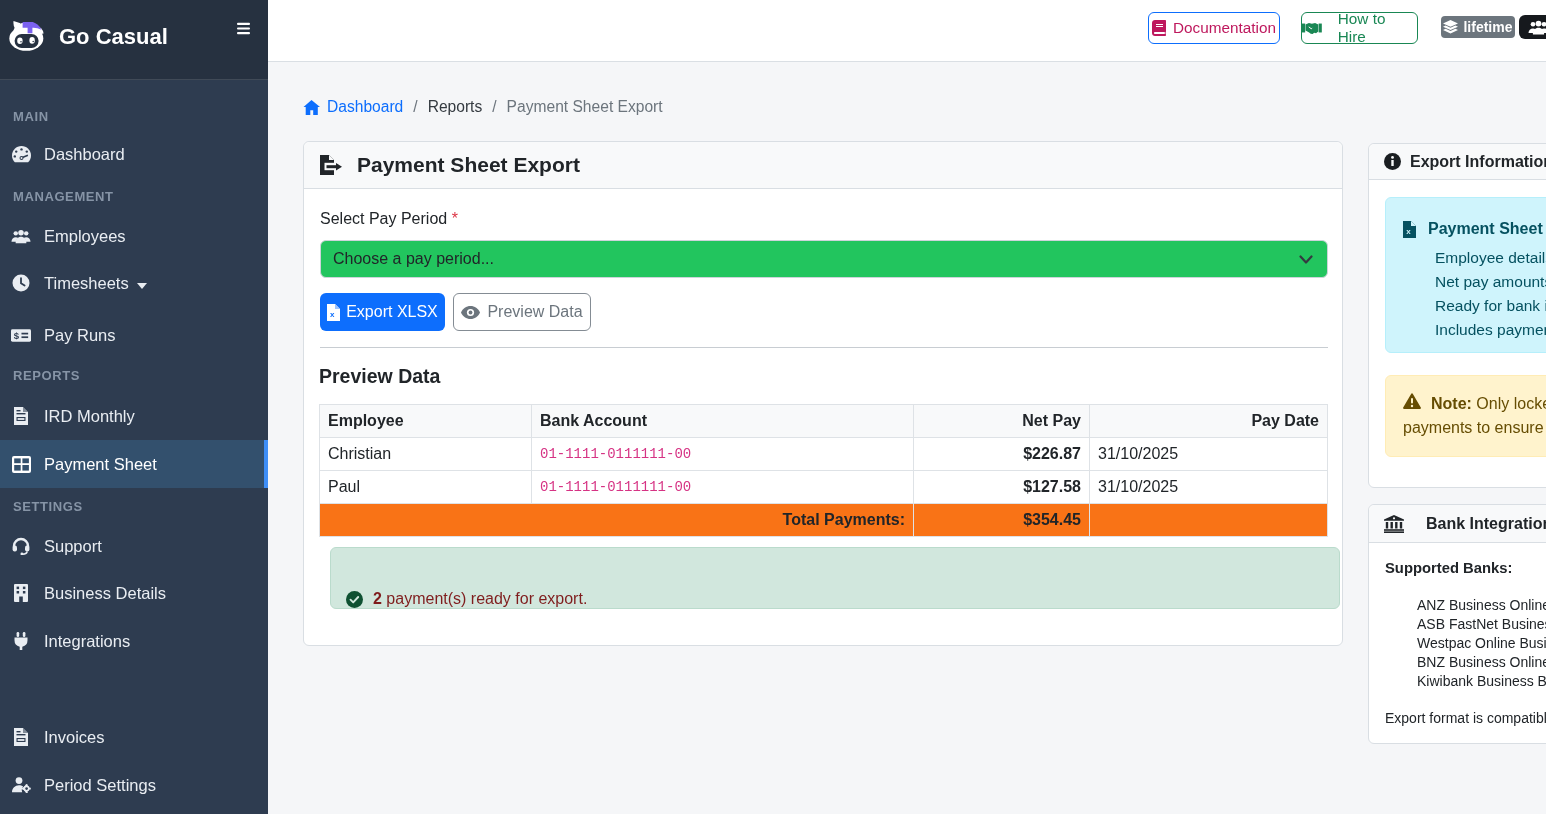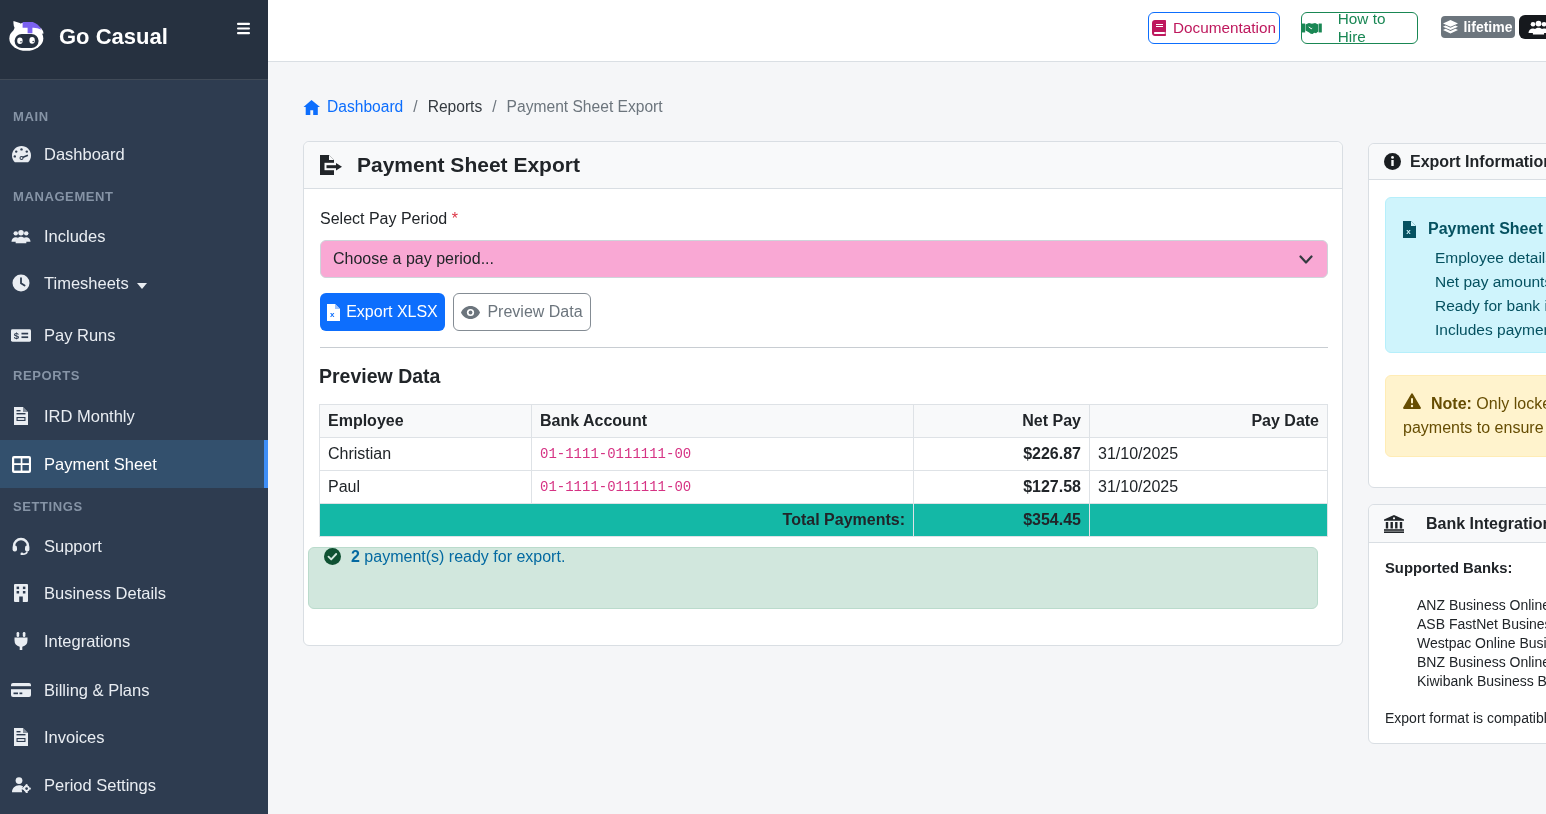--- a/index.html
+++ b/index.html
@@ -70,21 +70,21 @@
       <span class="ic">
         <svg width="21" height="15" viewBox="0 0 21 15">
           <circle cx="5" cy="4.2" r="2.3" fill="currentColor"></circle>
           <circle cx="16" cy="4.2" r="2.3" fill="currentColor"></circle>
           <path d="M0.5 13c0-2.6 2-4.6 4.5-4.6 1 0 1.9.3 2.6.8A6 6 0 0 0 5.3 13z" fill="currentColor"></path>
           <path d="M20.5 13c0-2.6-2-4.6-4.5-4.6-1 0-1.9.3-2.6.8a6 6 0 0 1 2.3 3.8z" fill="currentColor"></path>
           <circle cx="10.5" cy="3.6" r="2.9" fill="currentColor"></circle>
           <path d="M4.9 13.4c0-3.1 2.5-5.6 5.6-5.6s5.6 2.5 5.6 5.6v1.1H4.9z" fill="currentColor"></path>
         </svg>
       </span>
-      <span class="tx">Includes</span>
+      <span class="tx">Employees</span>
     </div>
   <div class="sbitem" style="top:261px">
       <span class="ic">
         <svg width="18" height="18" viewBox="0 0 18 18">
           <circle cx="9" cy="9" r="8.5" fill="currentColor"></circle>
           <path d="M9 4.2V9.3l3.6 2.3" stroke="#2e3c50" stroke-width="1.8" fill="none" stroke-linecap="round"></path>
         </svg>
       </span>
       <span class="tx">Timesheets <svg width="10" height="6" viewBox="0 0 10 6" style="margin-left:4px">
           <path d="M0 0h10L5 6z" fill="#e9edf2"></path>
@@ -155,31 +155,20 @@
     </div>
   <div class="sbitem" style="top:619px">
       <span class="ic">
         <svg width="16" height="18" viewBox="0 0 16 18">
           <rect x="3.6" y="0" width="2.6" height="5" rx="1.2" fill="currentColor"></rect>
           <rect x="9.8" y="0" width="2.6" height="5" rx="1.2" fill="currentColor"></rect>
           <path d="M1.5 5.5h13v2.8a6.5 6.5 0 0 1-5.2 6.4v3.3H6.7v-3.3a6.5 6.5 0 0 1-5.2-6.4z" fill="currentColor"></path>
         </svg>
       </span>
       <span class="tx">Integrations</span>
-    </div>
-  <div class="sbitem" style="top:668px">
-      <span class="ic">
-        <svg width="20" height="16" viewBox="0 0 20 16">
-          <rect x="0" y="1" width="20" height="14" rx="2" fill="currentColor"></rect>
-          <rect x="0" y="4.2" width="20" height="3" fill="#2e3c50"></rect>
-          <rect x="2.5" y="10.5" width="4.5" height="1.7" fill="#2e3c50"></rect>
-          <rect x="8.5" y="10.5" width="2.8" height="1.7" fill="#2e3c50"></rect>
-        </svg>
-      </span>
-      <span class="tx">Billing &amp; Plans</span>
     </div>
   <div class="sbitem" style="top:715px">
       <span class="ic">
         <svg width="14" height="18" viewBox="0 0 14 18">
           <path d="M0 0h9l5 5v13H0z" fill="currentColor"></path>
           <path d="M9 0l5 5H9z" fill="#2e3c50" opacity=".55"></path>
           <rect x="2.5" y="3" width="4" height="1.4" fill="#2e3c50"></rect>
           <rect x="2.5" y="6" width="9" height="1.4" fill="#2e3c50"></rect>
           <rect x="2.5" y="10" width="9" height="4" fill="#2e3c50"></rect>
           <rect x="3.6" y="11.1" width="6.8" height="1.8" fill="currentColor"></rect>
@@ -260,21 +249,21 @@
           <path d="M9 0l5 5H9z" fill="#f8f9fa"></path>
           <rect x="4.5" y="7.8" width="9.5" height="7.4" fill="#f8f9fa"></rect>
           <path d="M6.5 10.2h10.2v3H6.5z" fill="#212529"></path>
           <path d="M16 8l6 3.7-6 3.7z" fill="#212529"></path>
         </svg>
       </span>
     <span style="margin-left:13px;font-size:21px;font-weight:bold;color:#212529">Payment Sheet Export</span>
   </div>
   <div style="position:relative;height:457px">
     <div class="abs" style="left:16px;top:21px">Select Pay Period <span style="color:#dc3545">*</span></div>
-    <div class="abs" style="left:16px;top:51px;width:1008px;height:38px;border:1px solid #ced4da;border-radius:6px;background:#f9a8d4;display:flex;align-items:center">
+    <div class="abs" style="left:16px;top:51px;width:1008px;height:38px;border:1px solid #ced4da;border-radius:6px;background:#22c55e;display:flex;align-items:center">
       <span style="margin-left:12px">Choose a pay period...</span>
       <svg style="position:absolute;right:14px;top:14px" width="14" height="10" viewBox="0 0 14 10">
           <path d="M1.5 1.5 7 7.5 12.5 1.5" fill="none" stroke="#343a40" stroke-width="2.2" stroke-linecap="round" stroke-linejoin="round"></path>
         </svg>
     </div>
     <div class="abs" style="left:16px;top:104px;width:125px;height:38px;background:#0d6efd;border-radius:6px;display:flex;align-items:center;justify-content:center;color:#fff">
         <svg width="13" height="17" viewBox="0 0 13 17">
           <path d="M0 0h8l5 5v12H0z" fill="#fff"></path>
           <path d="M8 0l5 5H8z" fill="#9dc3fe"></path>
           <text x="3" y="13" font-family="Liberation Sans" font-size="8" font-weight="bold" fill="#0d6efd">x</text>
@@ -310,28 +299,28 @@
         <td class="mono" style="font-size:14px;color:#d63384">01-1111-0111111-00</td>
         <td style="text-align:right;font-weight:bold">$226.87</td>
         <td>31/10/2025</td>
       </tr>
       <tr>
         <td>Paul</td>
         <td class="mono" style="font-size:14px;color:#d63384">01-1111-0111111-00</td>
         <td style="text-align:right;font-weight:bold">$127.58</td>
         <td>31/10/2025</td>
       </tr>
-      <tr style="background:#14b8a6;font-weight:bold">
+      <tr style="background:#f97316;font-weight:bold">
         <td colspan="2" style="text-align:right">Total Payments:</td>
         <td style="text-align:right">$354.45</td>
         <td></td>
       </tr>
     </tbody>
       </table>
-    <div class="abs" style="left:4px;top:358px;width:1010px;height:62px;background:#d1e7dd;border:1px solid #badbcc;border-radius:6px;display:flex;align-items:flex-start;color:#0369a1">
+    <div class="abs" style="left:26px;top:358px;width:1010px;height:62px;background:#d1e7dd;border:1px solid #badbcc;border-radius:6px;display:flex;align-items:flex-end;color:#7f1d1d">
       <span style="margin-left:15px;display:flex">
           <svg width="17" height="17" viewBox="0 0 17 17">
             <circle cx="8.5" cy="8.5" r="8.5" fill="#0f5132"></circle>
             <path d="M4.5 8.7l2.7 2.7 5-5.4" stroke="#d1e7dd" stroke-width="1.9" fill="none" stroke-linecap="round" stroke-linejoin="round"></path>
           </svg>
         </span>
       <span style="margin-left:10px"><b>2</b> payment(s) ready for export.</span>
     </div>
   </div>
 </div>

